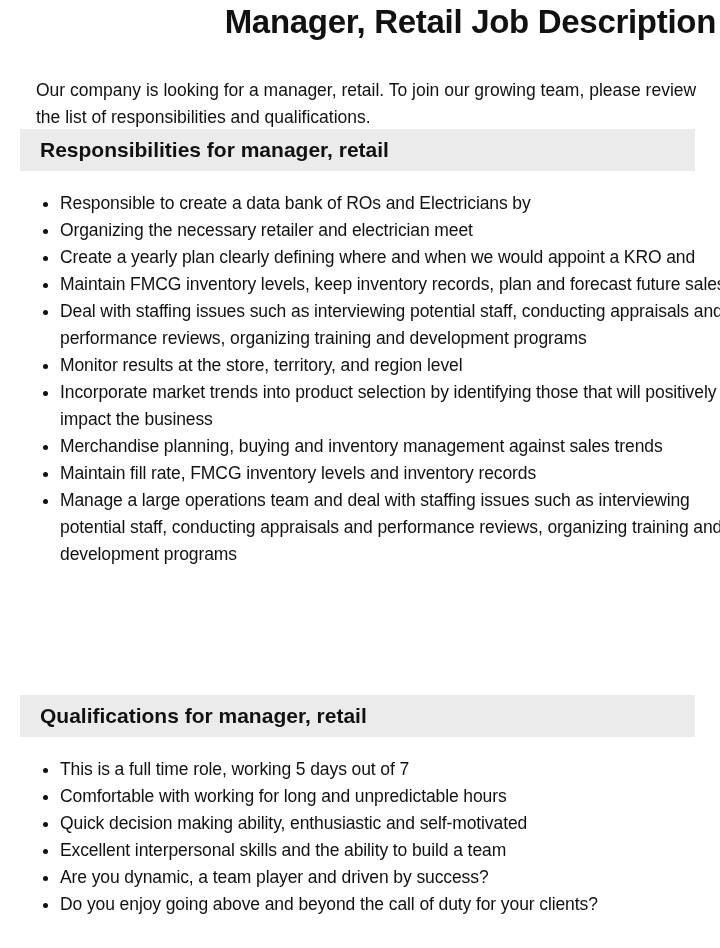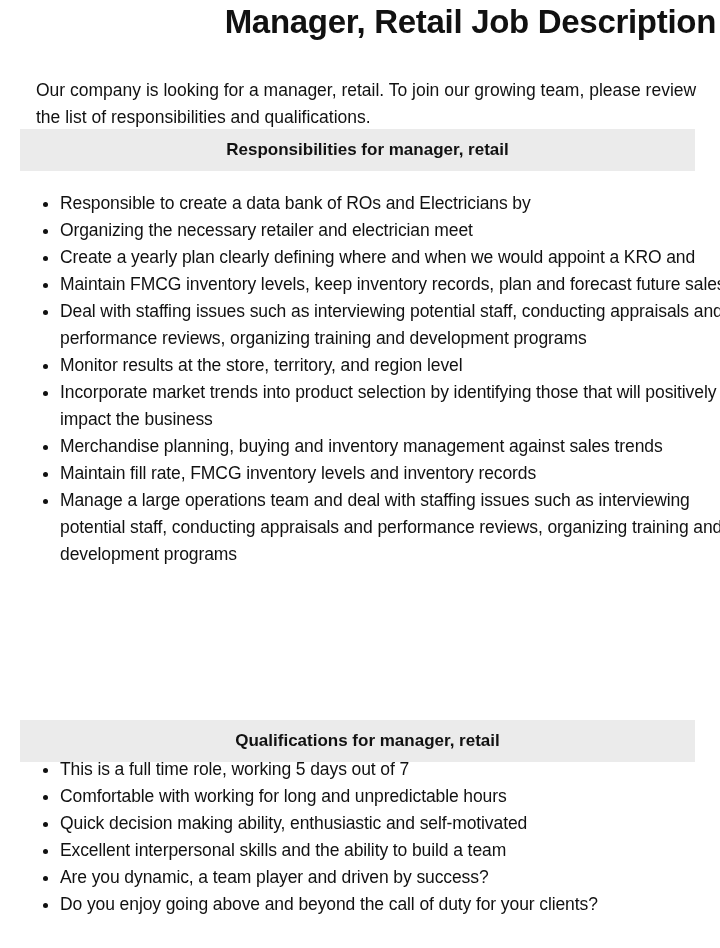--- a/index.html
+++ b/index.html
@@ -15,21 +15,21 @@
       letter-spacing: -0.3px;
     }
     .intro {
       position: absolute; top: 61px; left: 20px; width: 670px;
       font-size: 17.5px; line-height: 27px; margin: 16px;
     }
     .section-header {
       position: absolute; left: 20px; width: 675px; height: 42px;
       background: #ebebeb;
       box-sizing: border-box; padding-left: 20px;
-      font-size: 17px; font-weight: bold; line-height: 42px; text-align: center;
+      font-size: 21px; font-weight: bold; line-height: 42px;
     }
     ul.list {
       position: absolute; left: 20px; width: 680px; margin: 0;
       padding-left: 40px; list-style: none;
     }
     ul.list li {
       position: relative; font-size: 17.5px; line-height: 27px;
       letter-spacing: -0.1px;
     }
     ul.list li::before {
@@ -51,21 +51,21 @@
     <li>Create a yearly plan clearly defining where and when we would appoint a KRO and</li>
     <li>Maintain FMCG inventory levels, keep inventory records, plan and forecast future sales</li>
     <li>Deal with staffing issues such as interviewing potential staff, conducting appraisals and performance reviews, organizing training and development programs</li>
     <li>Monitor results at the store, territory, and region level</li>
     <li>Incorporate market trends into product selection by identifying those that will positively impact the business</li>
     <li>Merchandise planning, buying and inventory management against sales trends</li>
     <li>Maintain fill rate, FMCG inventory levels and inventory records</li>
     <li>Manage a large operations team and deal with staffing issues such as interviewing potential staff, conducting appraisals and performance reviews, organizing training and development programs</li>
   </ul>
 
-  <div class="section-header" style="top:720px;">Qualifications for manager, retail</div>
+  <div class="section-header" style="top:695px;">Qualifications for manager, retail</div>
   <ul class="list" style="top:756px;">
     <li>This is a full time role, working 5 days out of 7</li>
     <li>Comfortable with working for long and unpredictable hours</li>
     <li>Quick decision making ability, enthusiastic and self-motivated</li>
     <li>Excellent interpersonal skills and the ability to build a team</li>
     <li>Are you dynamic, a team player and driven by success?</li>
     <li>Do you enjoy going above and beyond the call of duty for your clients?</li>
   </ul>
 </div>
 

